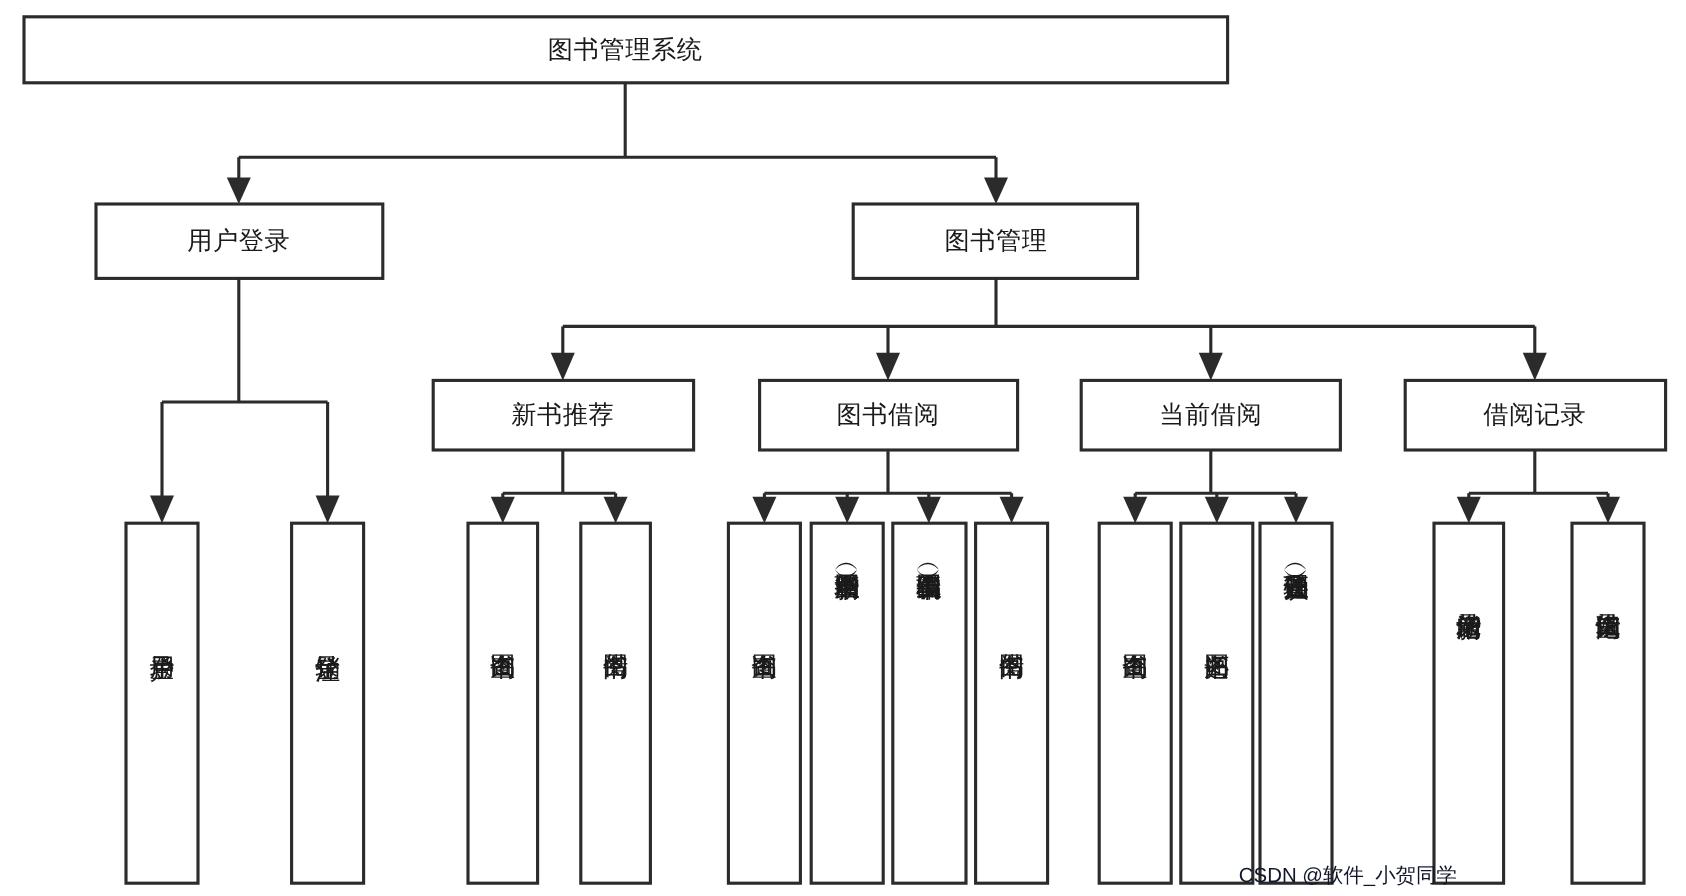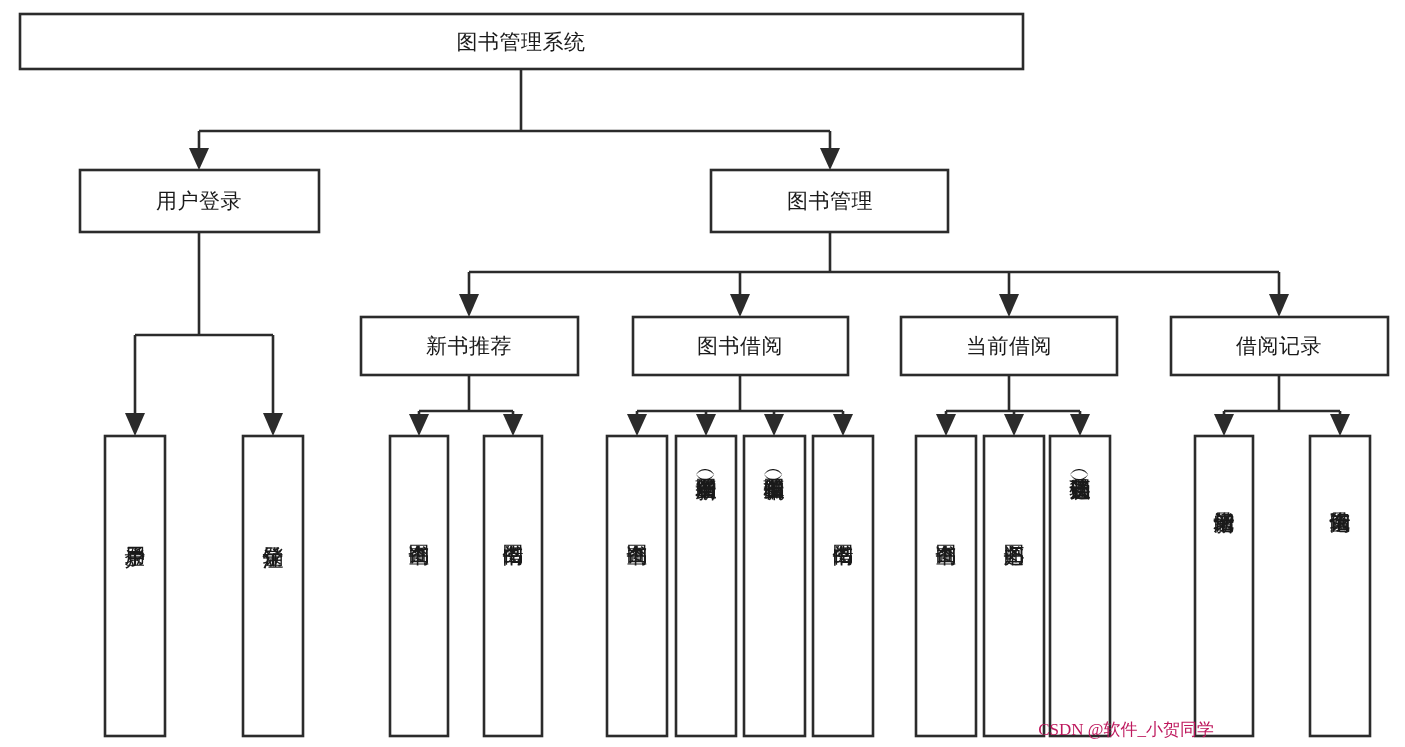--- a/index.html
+++ b/index.html
@@ -54,23 +54,23 @@
   .node-label-v {
     font-family: "DejaVu Sans", "Liberation Sans", sans-serif;
     font-size: 21px;
     fill: #1a1a1a;
     letter-spacing: 0px;
   }
   .watermark {
     position: absolute;
     right: 16px;
     bottom: 6px;
-    font-family: Liberation Serif, serif;
+    font-family: Liberation Sans, sans-serif;
     font-size: 17px;
-    color: #be185d;
+    color: #0f172a;
     white-space: nowrap;
     user-select: none;
   }
 </style>
 </head>
 <body>
 
 <div id="diagram-root">
 
   <svg id="diagram-svg" viewBox="0 0 1405 747">

